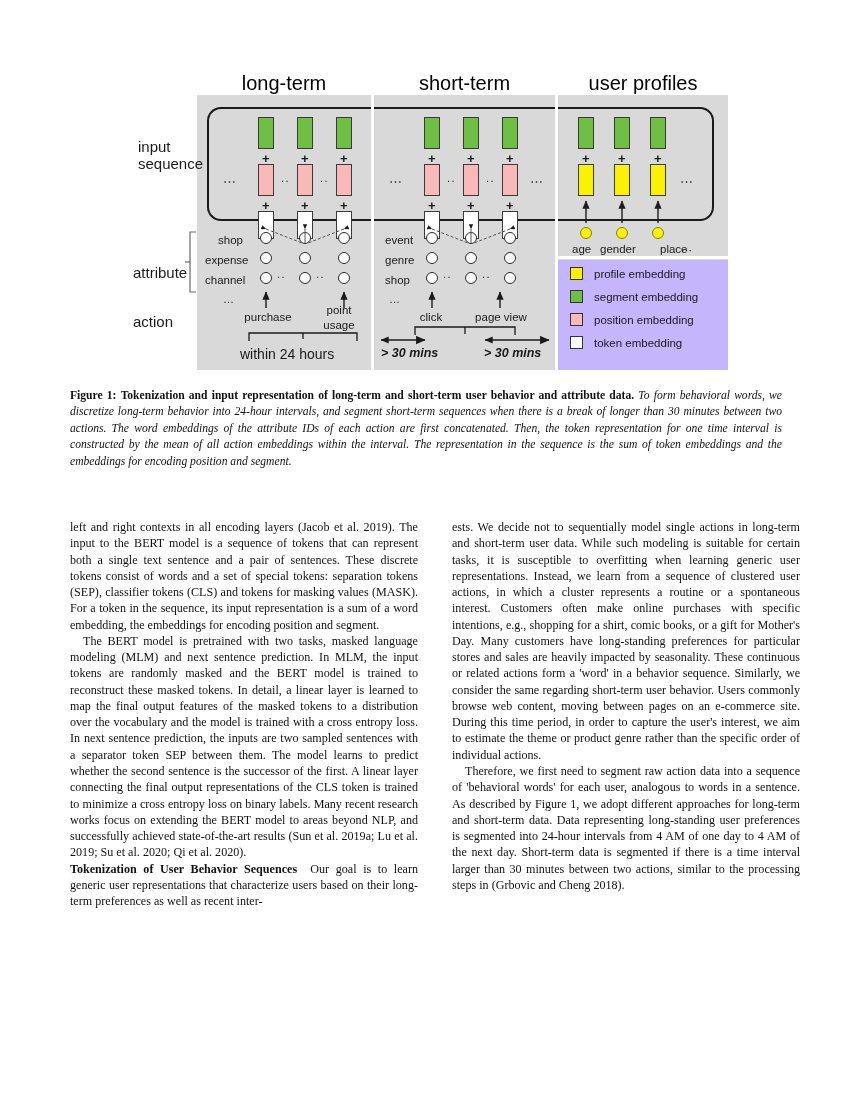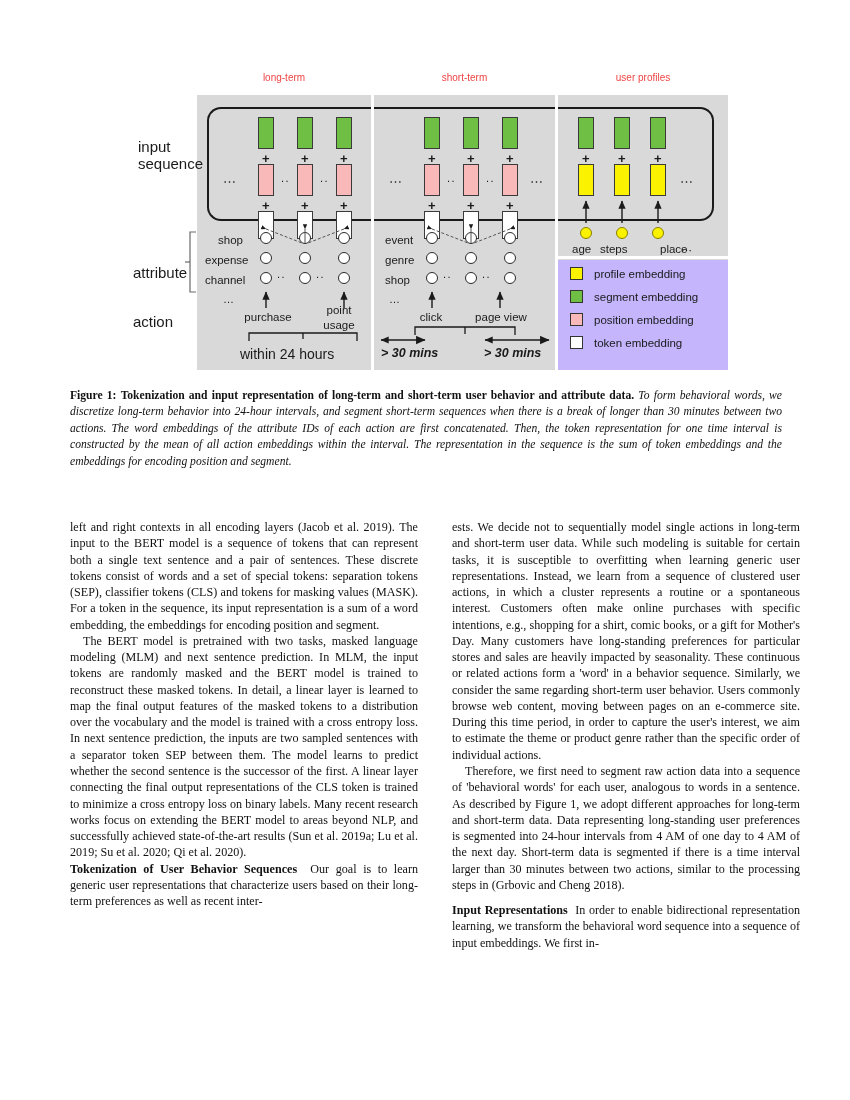--- a/index.html
+++ b/index.html
@@ -31,22 +31,22 @@
     top: 95px;
     width: 531px;
     height: 275px;
   }
   .fig-toplabels {
     position: absolute;
     left: 0; top: -23px;
     width: 531px;
     height: 22px;
     font-family: "Liberation Sans", sans-serif;
-    font-size: 10px;
-    color: #ef4444;
+    font-size: 20px;
+    color: #000000;
   }
   .fig-toplabel {
     position: absolute;
     text-align: center;
     white-space: nowrap;
   }
   .panel {
     position: absolute;
     top: 0;
     background: #d9d9d9;
@@ -275,21 +275,21 @@
     <div class="blk blk-green" style="left:453px; top:22px; width:16px; height:32px;"></div>
     <div class="plus" style="left:457px; top:57px;">+</div>
     <div class="blk blk-yellow" style="left:453px; top:69px; width:16px; height:32px;"></div>
 
     <div class="dots" style="left:483px; top:80px; font-size:13px;">⋯</div>
 
     <div class="circ circ-yellow" style="left:383px; top:132px;"></div>
     <div class="circ circ-yellow" style="left:419px; top:132px;"></div>
     <div class="circ circ-yellow" style="left:455px; top:132px;"></div>
     <div class="prof-label" style="left:375px; top:149px;">age</div>
-    <div class="prof-label" style="left:403px; top:149px;">steps</div>
+    <div class="prof-label" style="left:403px; top:149px;">gender</div>
     <div class="prof-label" style="left:447px; top:149px;margin-left:16px;">place</div>
     <div class="dots" style="left:484px; top:150px; font-size:11px;">⋯</div>
 
     <div class="attr-label" style="left:21px;  top:140px;">shop</div>
     <div class="attr-label" style="left:8px;   top:160px;">expense</div>
     <div class="attr-label" style="left:8px;   top:180px;">channel</div>
     <div class="dots" style="left:26px;  top:199px; font-size:11px;">…</div>
 
     <div class="circ" style="left:63px;  top:137px;"></div>
     <div class="circ" style="left:102px; top:137px;"></div>
@@ -407,16 +407,15 @@
   <div class="col col-left">
     <p>left and right contexts in all encoding layers (Jacob et al. 2019). The input to the BERT model is a sequence of tokens that can represent both a single text sentence and a pair of sentences. These discrete tokens consist of words and a set of special tokens: separation tokens (SEP), classifier tokens (CLS) and tokens for masking values (MASK). For a token in the sequence, its input representation is a sum of a word embedding, the embeddings for encoding position and segment.</p>
     <p class="ind">The BERT model is pretrained with two tasks, masked language modeling (MLM) and next sentence prediction. In MLM, the input tokens are randomly masked and the BERT model is trained to reconstruct these masked tokens. In detail, a linear layer is learned to map the final output features of the masked tokens to a distribution over the vocabulary and the model is trained with a cross entropy loss. In next sentence prediction, the inputs are two sampled sentences with a separator token SEP between them. The model learns to predict whether the second sentence is the successor of the first. A linear layer connecting the final output representations of the CLS token is trained to minimize a cross entropy loss on binary labels. Many recent research works focus on extending the BERT model to areas beyond NLP, and successfully achieved state-of-the-art results (Sun et al. 2019a; Lu et al. 2019; Su et al. 2020; Qi et al. 2020).</p>
     <p><span class="run-in">Tokenization of User Behavior Sequences</span>&nbsp;&nbsp;<span>Our goal is to learn generic user representations that characterize users based on their long-term preferences as well as recent inter-</span></p>
   </div>
 
   <div class="col col-right">
     <p>ests. We decide not to sequentially model single actions in long-term and short-term user data. While such modeling is suitable for certain tasks, it is susceptible to overfitting when learning generic user representations. Instead, we learn from a sequence of clustered user actions, in which a cluster represents a routine or a spontaneous interest. Customers often make online purchases with specific intentions, e.g., shopping for a shirt, comic books, or a gift for Mother's Day. Many customers have long-standing preferences for particular stores and sales are heavily impacted by seasonality. These continuous or related actions form a 'word' in a behavior sequence. Similarly, we consider the same regarding short-term user behavior. Users commonly browse web content, moving between pages on an e-commerce site. During this time period, in order to capture the user's interest, we aim to estimate the theme or product genre rather than the specific order of individual actions.</p>
     <p class="ind">Therefore, we first need to segment raw action data into a sequence of 'behavioral words' for each user, analogous to words in a sentence. As described by Figure 1, we adopt different approaches for long-term and short-term data. Data representing long-standing user preferences is segmented into 24-hour intervals from 4 AM of one day to 4 AM of the next day. Short-term data is segmented if there is a time interval larger than 30 minutes between two actions, similar to the processing steps in (Grbovic and Cheng 2018).</p>
     <div class="gap"></div>
-    <p><span class="run-in">Input Representations</span>&nbsp;&nbsp;<span>In order to enable bidirectional representation learning, we transform the behavioral word sequence into a sequence of input embeddings. We first in-</span></p>
   </div>
 
 </div>
 
 </body></html>

